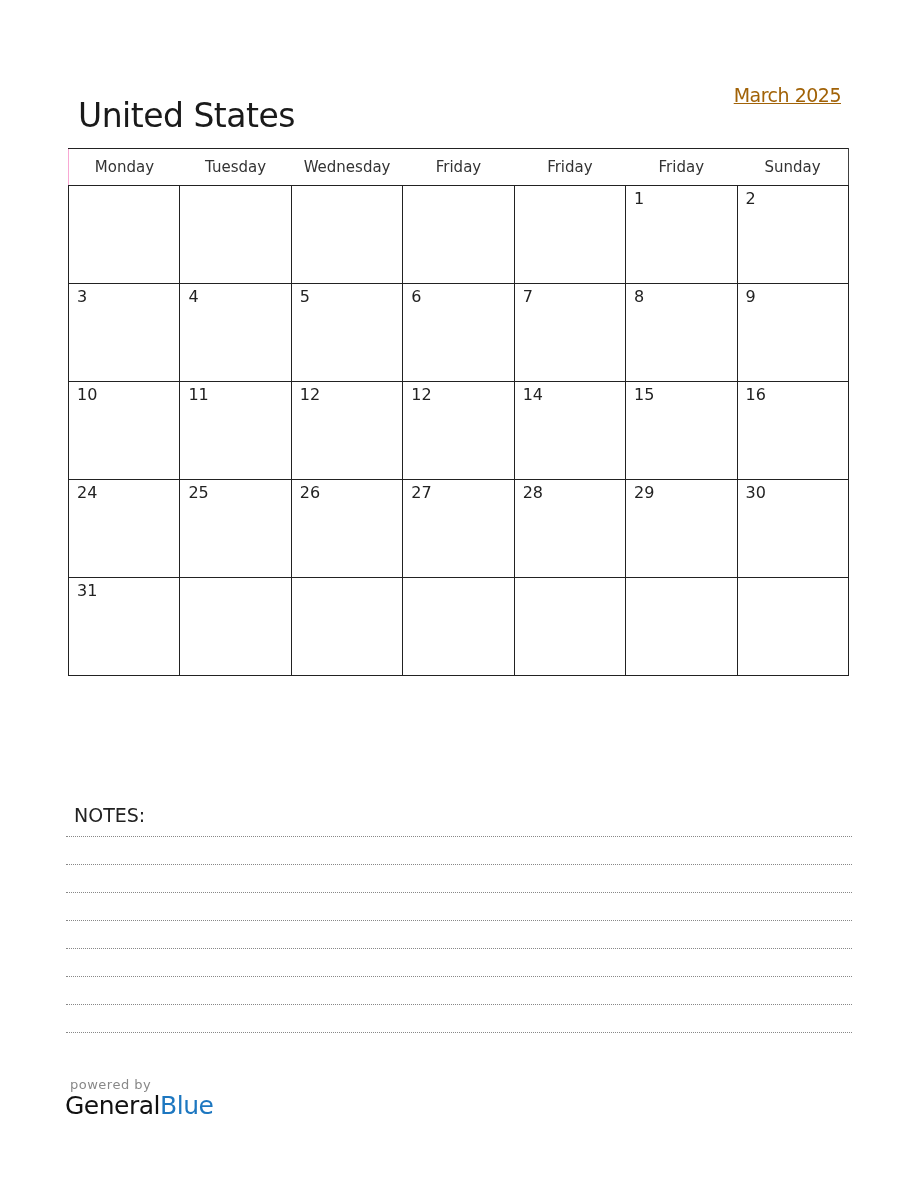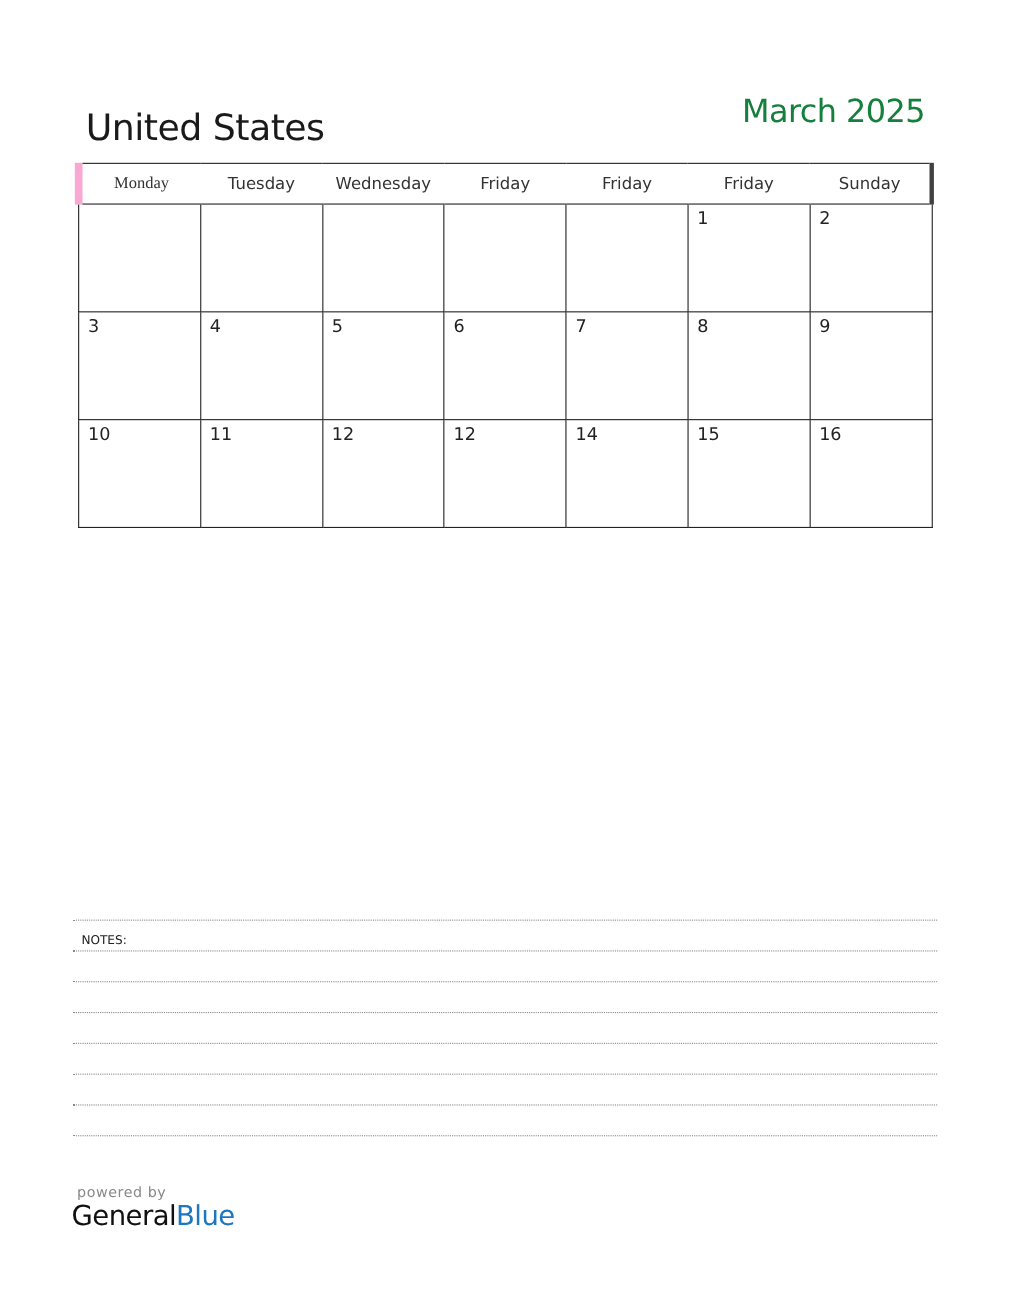--- a/index.html
+++ b/index.html
@@ -1,26 +1,26 @@
 <!DOCTYPE html>
 <html><head>
 <meta charset="utf-8">
 <style>
   html,body{margin:0;padding:0;background:#fff;}
   body{width:918px;height:1188px;position:relative;font-family:"DejaVu Sans",sans-serif;color:#222;overflow:hidden;}
   .title{position:absolute;left:78px;top:96px;font-size:33px;font-weight:normal;color:#1a1a1a;letter-spacing:-0.5px;}
-  .month{position:absolute;right:77px;top:84px;font-size:29px;color:#15803d;letter-spacing:-0.5px;}
+  .month{position:absolute;right:77px;top:84px;font-size:19px;color:#a16207;letter-spacing:-0.5px;text-decoration:underline;}
   table.cal{position:absolute;left:68px;top:148px;width:781px;border-collapse:collapse;table-layout:fixed;}
   table.cal th{height:36px;border-top:1px solid #222;border-bottom:1px solid #222;font-weight:normal;font-size:15px;color:#333;padding:0;vertical-align:middle;}
-  table.cal th:first-child{border-left:7px solid #f9a8d4;font-family:Liberation Serif, serif;}
-  table.cal th:last-child{border-right:4px solid #404040;}
+  table.cal th:first-child{border-left:1px solid #f9a8d4;}
+  table.cal th:last-child{border-right:1px solid #404040;}
   table.cal td{height:97px;border:1px solid #222;vertical-align:top;padding:0;}
   .day{display:block;font-size:16px;color:#222;padding:4px 0 0 8px;line-height:18px;}
   .event{display:block;font-size:13.5px;color:#222;padding:2px 0 0 8px;line-height:18px;}
-  .notes-label{position:absolute;left:74px;top:848px;font-size:11px;color:#222;}
+  .notes-label{position:absolute;left:74px;top:804px;font-size:19px;color:#222;}
   .note-line{position:absolute;left:66px;width:786px;height:0;border-top:1px dotted #888;}
   .powered{position:absolute;left:70px;top:1063px;font-size:13px;color:#888;letter-spacing:0.5px;margin-top:14px;}
   .brand{position:absolute;left:65px;top:1079px;font-size:25px;color:#111;letter-spacing:-0.5px;margin-top:12px;}
   .brand .blue{color:#1d77c0;}
 </style>
 </head>
 <body>
 
 <div class="title">United States</div>
 <div class="month">March 2025</div>
@@ -100,20 +100,66 @@
         <td>
           <span class="day">14</span>
         </td>
         <td>
           <span class="day">15</span>
         </td>
         <td>
           <span class="day">16</span>
         </td>
       </tr>
+      <tr>
+        <td>
+          <span class="day">24</span>
+        </td>
+        <td>
+          <span class="day">25</span>
+        </td>
+        <td>
+          <span class="day">26</span>
+        </td>
+        <td>
+          <span class="day">27</span>
+        </td>
+        <td>
+          <span class="day">28</span>
+        </td>
+        <td>
+          <span class="day">29</span>
+        </td>
+        <td>
+          <span class="day">30</span>
+        </td>
+      </tr>
+      <tr>
+        <td>
+          <span class="day">31</span>
+        </td>
+        <td>
+          <span class="day"></span>
+        </td>
+        <td>
+          <span class="day"></span>
+        </td>
+        <td>
+          <span class="day"></span>
+        </td>
+        <td>
+          <span class="day"></span>
+        </td>
+        <td>
+          <span class="day"></span>
+        </td>
+        <td>
+          <span class="day"></span>
+        </td>
+      </tr>
     </tbody>
 </table>
 
 <div class="notes-label">NOTES:</div>
 <div id="notes-lines">
     <div class="note-line" style="top: 836px;"></div>
     <div class="note-line" style="top: 864px;"></div>
     <div class="note-line" style="top: 892px;"></div>
     <div class="note-line" style="top: 920px;"></div>
     <div class="note-line" style="top: 948px;"></div>

